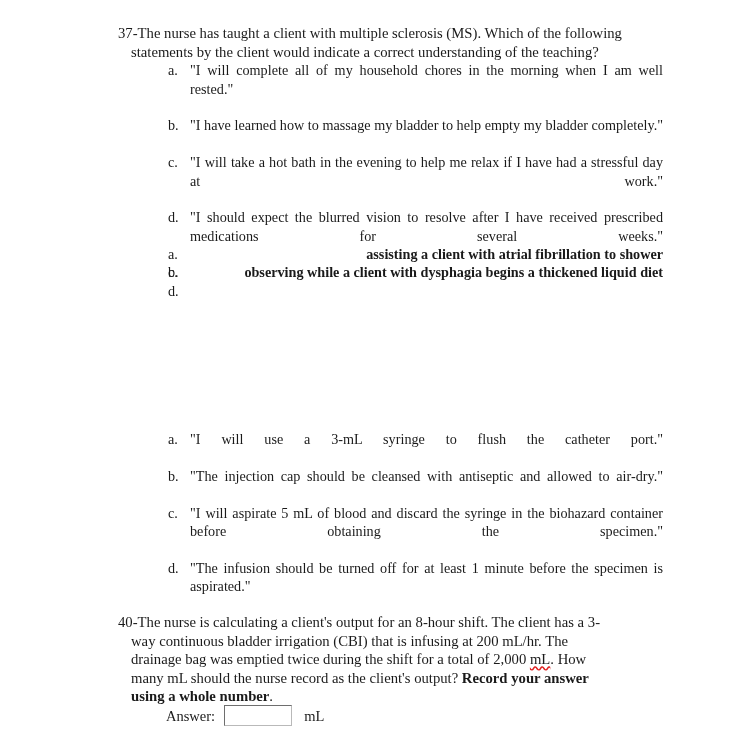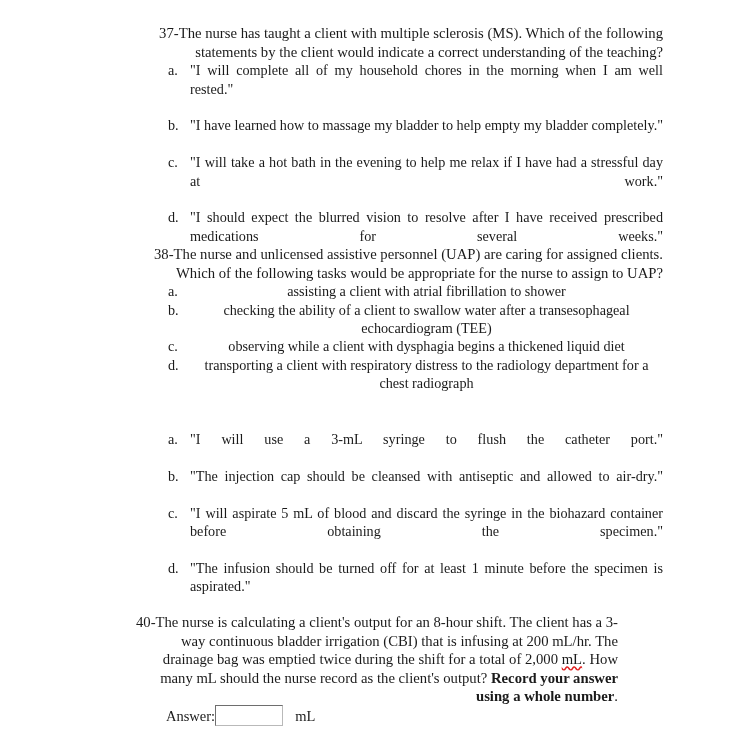--- a/index.html
+++ b/index.html
@@ -28,21 +28,21 @@
   .question-block {
     position: absolute;
     left: 118px;
     width: 545px;
   }
 
   
   .stem {
     font-size: 14.7px;
     line-height: 18.6px;
-    text-align: right;
+    text-align: left;
     padding-left: 13px;
     text-indent: -13px;
     margin: 0;
   }
 
   .stem .qnum {
     white-space: nowrap;
   }
 
   
@@ -76,21 +76,22 @@
   .justified .option .otext {
     text-align: justify;
     text-justify: inter-word;
   }
   .justified .option .otext::after {
     content: "";
     display: inline-block;
     width: 100%;
   }
   .ragged .option .otext {
-    text-align: center;
+    text-align: right;
+    font-weight: bold;
   }
 
   .bold {
     font-weight: bold;
   }
 
   
   .spellerror {
     text-decoration: underline wavy #e02020;
     text-decoration-skip-ink: none;
@@ -101,20 +102,21 @@
   .answer-row {
     position: absolute;
     left: 166px;
     display: flex;
     align-items: center;
     font-size: 14.5px;
     line-height: 18px;
   }
 
   .answer-label {
+    margin-right: 9px;
   }
 
   .answer-box {
     display: inline-block;
     width: 68px;
     height: 21px;
     box-sizing: border-box;
     background: #ffffff;
     border-top: 1px solid #6e6e6e;
     border-left: 1px solid #6e6e6e;
@@ -155,39 +157,34 @@
         <span class="otext">"I will take a hot bath in the evening to help me relax if I have had a stressful day at work."</span>
       </li>
       <li class="option">
         <span class="olabel">d.</span>
         <span class="otext">"I should expect the blurred vision to resolve after I have received prescribed medications for several weeks."</span>
       </li>
     </ul>
   </div>
 
   <div class="question-block" style="top:245px;">
-    <p class="stem">
-      <span class="qnum">38-</span><span>The nurse and unlicensed assistive personnel (UAP) are caring for assigned clients. Which of the following tasks would be appropriate for the nurse to assign to UAP?</span>
-    </p>
     <ul class="options ragged">
       <li class="option">
         <span class="olabel">a.</span>
         <span class="otext">assisting a client with atrial fibrillation to shower</span>
       </li>
       <li class="option">
         <span class="olabel">b.</span>
-        <span class="otext">checking the ability of a client to swallow water after a transesophageal echocardiogram (TEE)</span>
       </li>
       <li class="option">
         <span class="olabel">c.</span>
         <span class="otext">observing while a client with dysphagia begins a thickened liquid diet</span>
       </li>
       <li class="option">
         <span class="olabel">d.</span>
-        <span class="otext">transporting a client with respiratory distress to the radiology department for a chest radiograph</span>
       </li>
     </ul>
   </div>
 
   <div class="question-block" style="top:430px;">
     <ul class="options justified">
       <li class="option">
         <span class="olabel">a.</span>
         <span class="otext">"I will use a 3-mL syringe to flush the catheter port."</span>
       </li>

